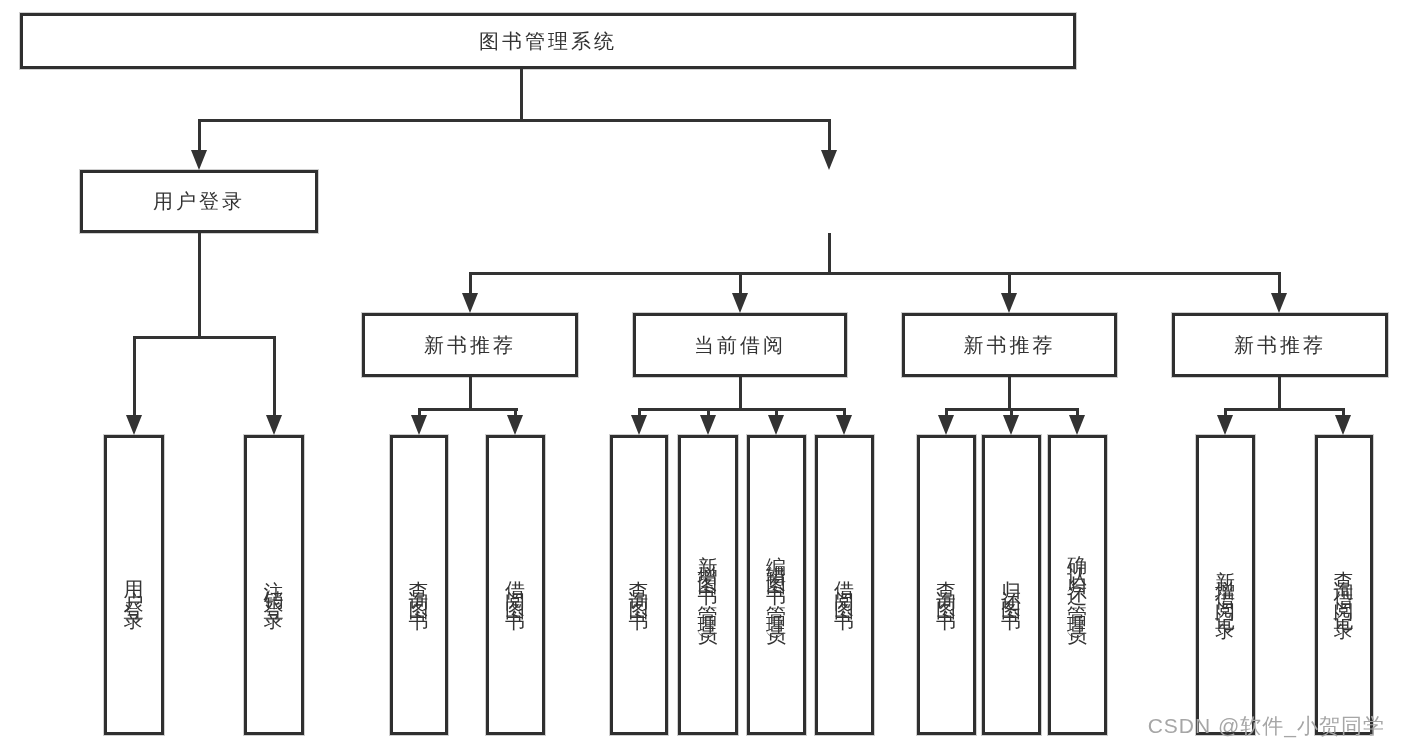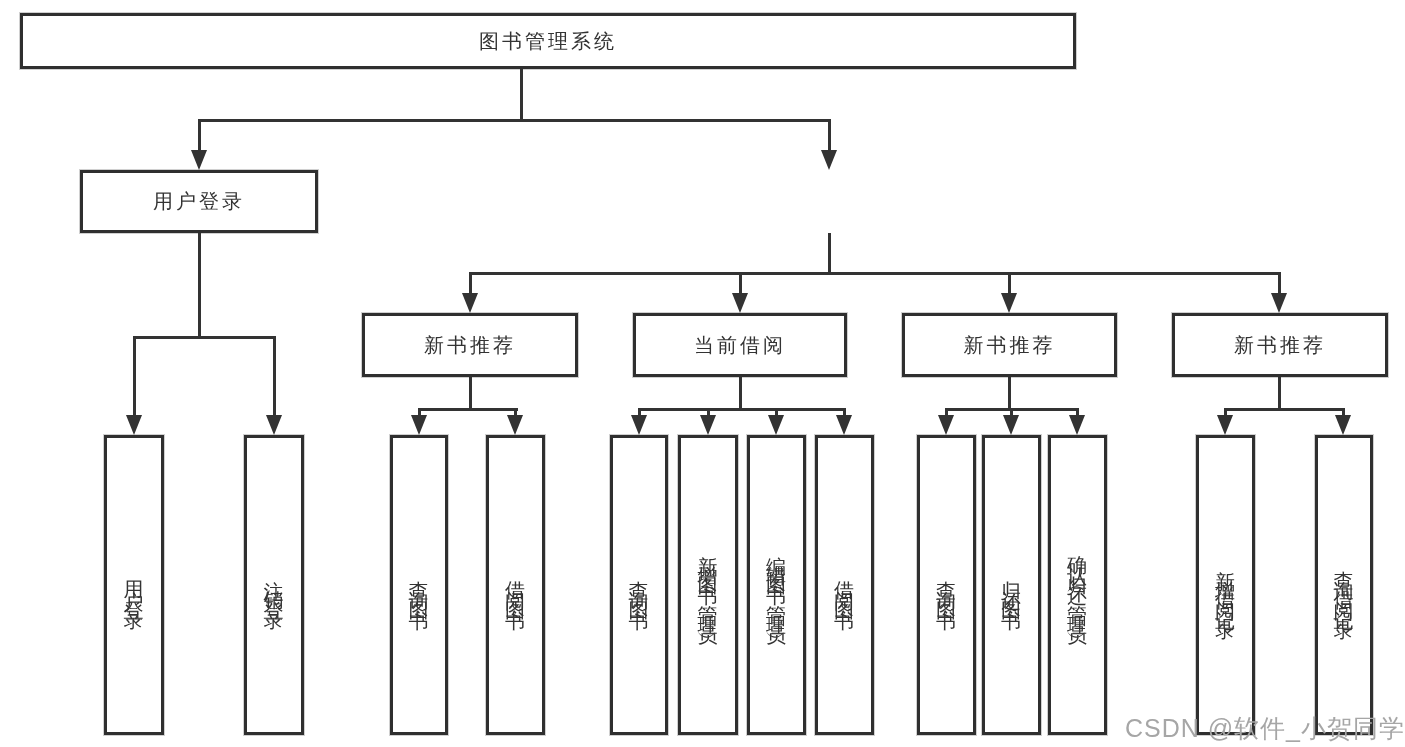--- a/index.html
+++ b/index.html
@@ -42,22 +42,22 @@
   .hline{height:3px;}
   .arrow{
     position:absolute;
     width:0;height:0;
     border-left:8px solid transparent;
     border-right:8px solid transparent;
     border-top:20px solid var(--line,#333333);
   }
   .watermark{
     position:absolute;
-    right:0;top:712px;
-    font-size:25px;
+    right:20px;top:712px;
+    font-size:21px;
     letter-spacing:1px;
     color:var(--watermark,#a6a6a6);
     z-index:5;
   }
 </style>
 </head>
 <body>
 
 <div id="stage">
 

